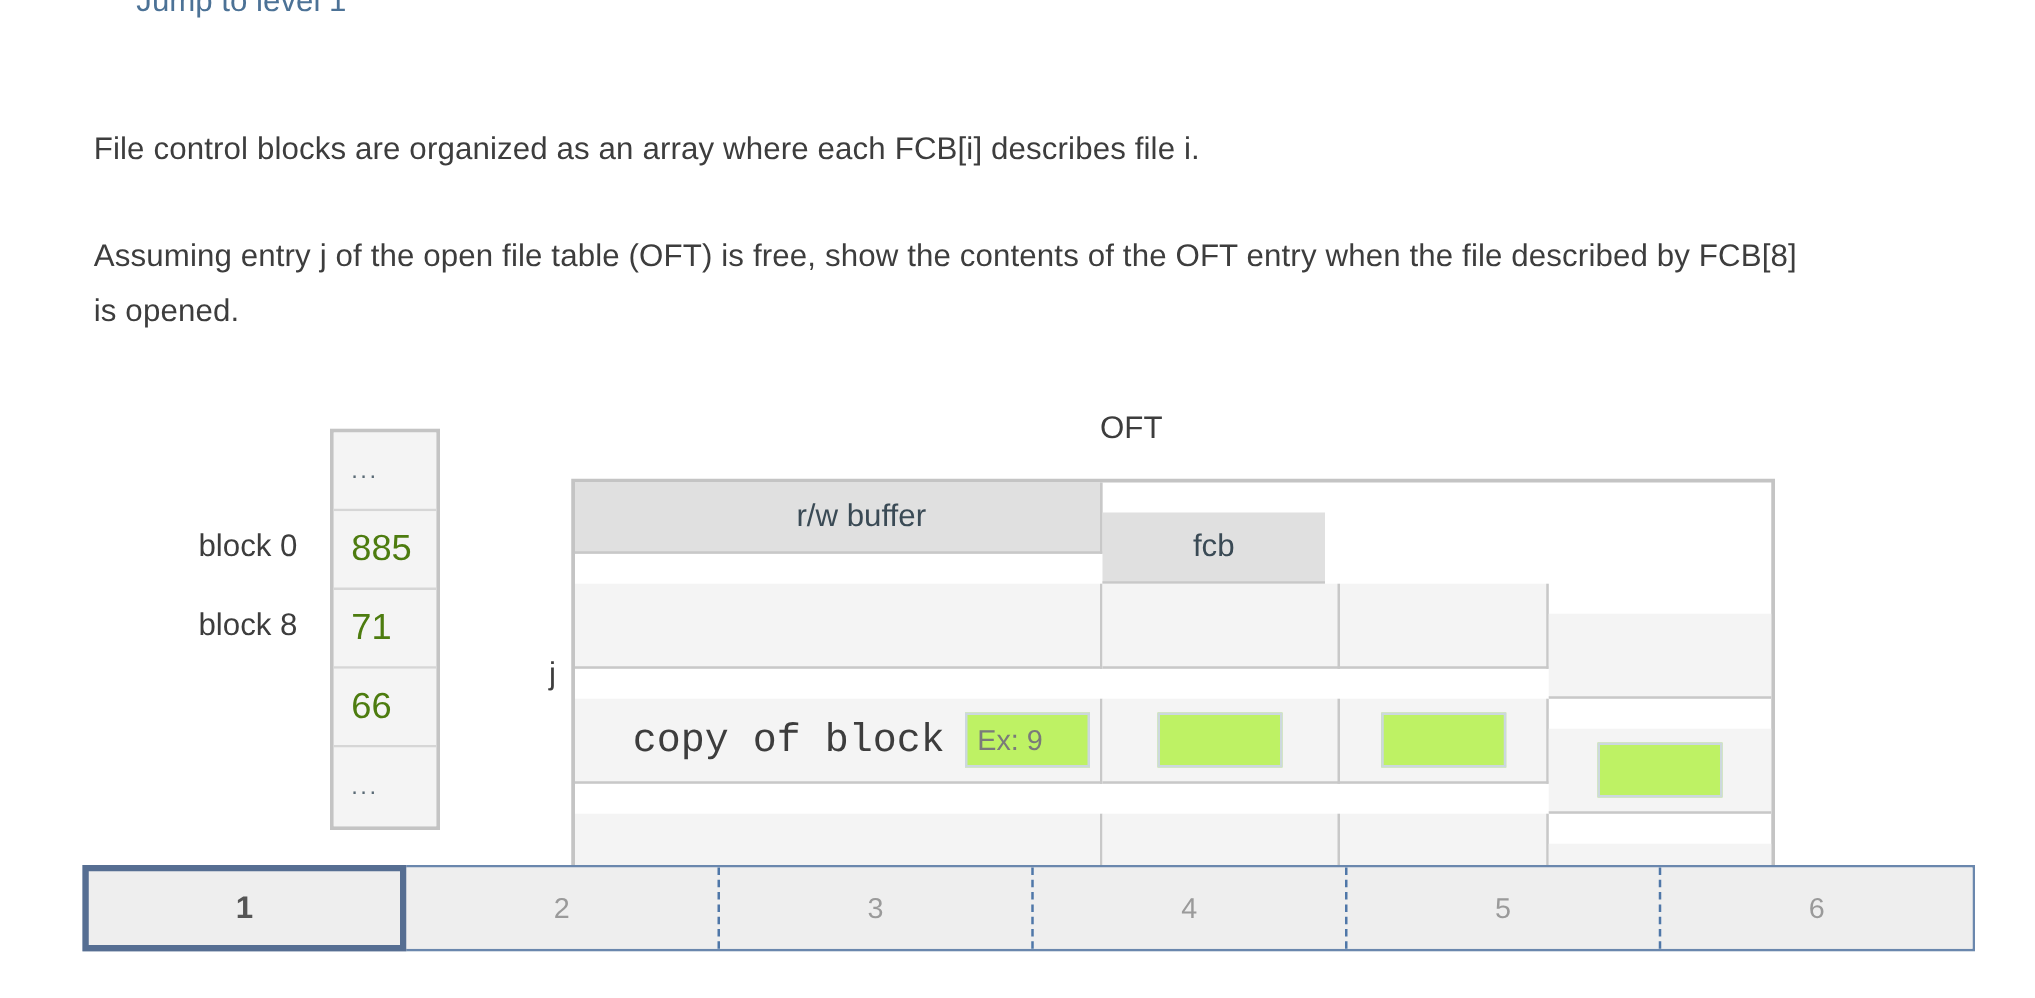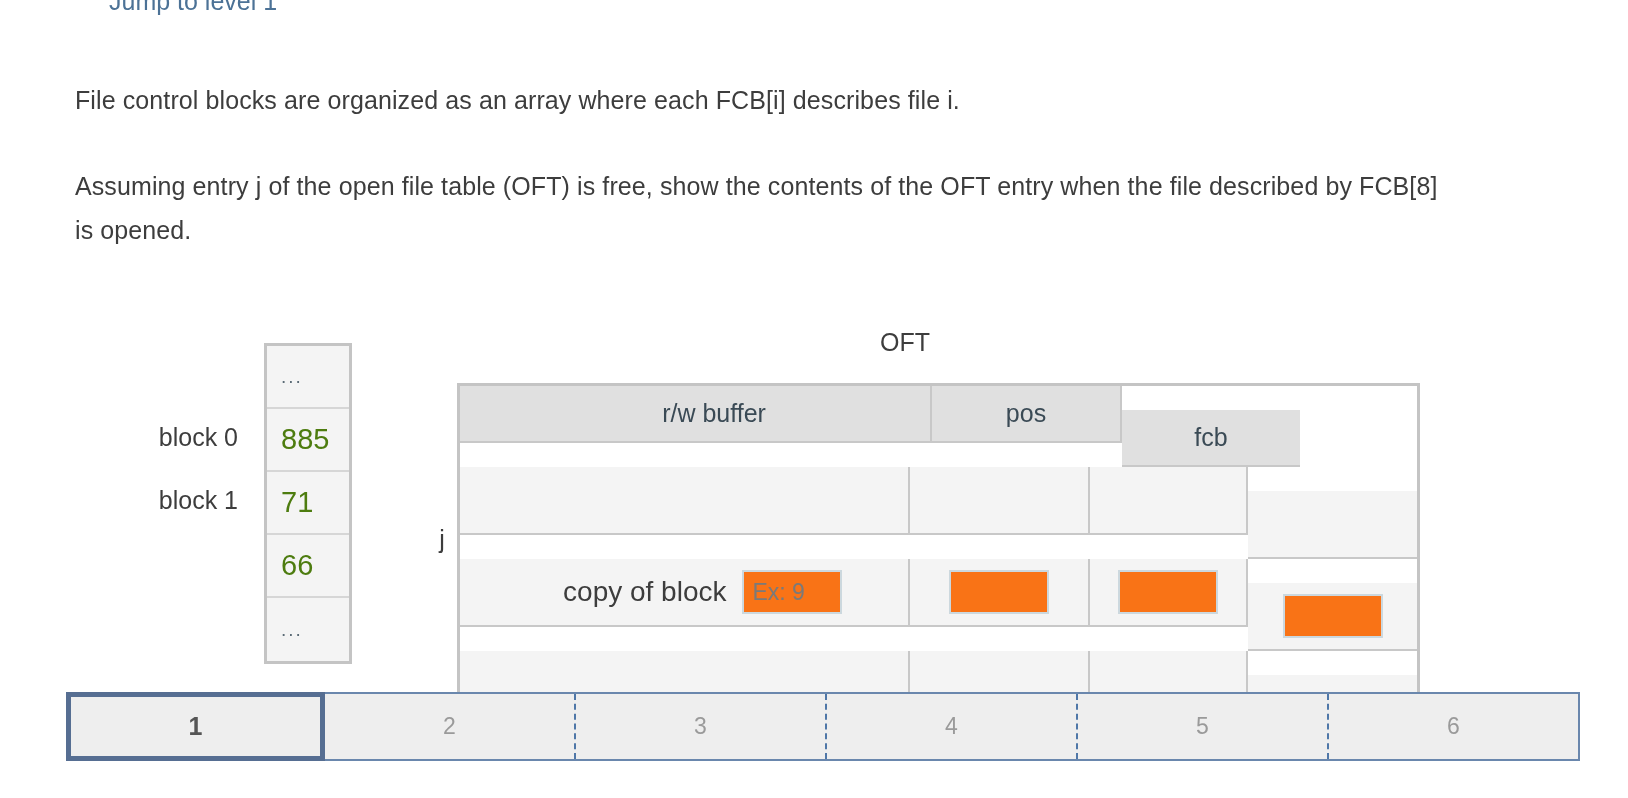--- a/index.html
+++ b/index.html
@@ -30,20 +30,21 @@
   }
 
   
   .para {
     position: absolute;
     left: 75px;
     font-size: 25px;
     line-height: 44px;
     color: #3d3d3d;
     letter-spacing: 0.1px;
+    margin-top: 19px;
   }
   .para-1 { top: 78px; width: 1450px; }
   .para-2 { top: 164px; width: 1370px; }
 
   
   .fcb-title {
     position: absolute;
     left: 264px;
     top: 303px;
     width: 90px;
@@ -135,37 +136,37 @@
     font-size: 25px;
     color: #3a4a55;
   }
   .oft-cell:last-child { border-right: none; margin-top: 24px; }
   .oft-row:last-child .oft-cell { border-bottom: none; }
   .oft-row.head .oft-cell {
     background: #e0e0e0;
     height: 57px;
   }
   .oft-row.body .oft-cell { height: 68px; }
-  .c-buf  { width: 472px; padding-left: 38px; }
+  .c-buf  { width: 422px; padding-left: 38px; }
   .c-pos  { width: 190px; }
   .c-len  { width: 167px; }
   .c-fcb  { width: 178px; }
 
   .buf-content {
     display: flex;
     align-items: center;
     justify-content: center;
     gap: 16px;
     width: 100%;
   }
-  .buf-text { font-size: 28px; color: #3d3d3d; }
+  .buf-text { font-size: 32px; color: #3d3d3d; font-family: Liberation Mono, monospace; }
 
   .cell-input {
     border: 2px solid #ccd8de;
-    background: #f97316;
+    background: #bef264;
     height: 44px;
     width: 100px;
     box-sizing: border-box;
     font-family: "Liberation Sans", sans-serif;
     font-size: 23px;
     color: #3d3d3d;
     padding: 0 8px;
     outline: none;
   }
   .cell-input.wide { width: 100px; }
@@ -213,41 +214,40 @@
 
 <div class="para para-1">File control blocks are organized as an array where each FCB[i] describes file i.</div>
 
 <div class="para para-2">Assuming entry j of the open file table (OFT) is free, show the contents of the OFT entry when the file described by FCB[8] is opened.</div>
 
 <div class="fcb-title">FCB[8]</div>
 
 <div class="fcb-labels">
   <div class="fcb-label blank"></div>
   <div class="fcb-label">block 0</div>
-  <div class="fcb-label">block 1</div>
+  <div class="fcb-label">block 8</div>
   <div class="fcb-label blank"></div>
 </div>
 
 <div class="fcb-table">
   <div class="fcb-cell ellipsis">...</div>
   <div class="fcb-cell">885</div>
   <div class="fcb-cell">71</div>
   <div class="fcb-cell">66</div>
   <div class="fcb-cell ellipsis">...</div>
 </div>
 
 <div class="oft-title">OFT</div>
 
 <div class="j-label">j</div>
 
 <div class="oft-table">
 
   <div class="oft-row head">
     <div class="oft-cell c-buf">r/w buffer</div>
-    <div class="oft-cell c-pos">pos</div>
     <div class="oft-cell c-fcb">fcb</div>
   </div>
 
   <div class="oft-row body">
     <div class="oft-cell c-buf"></div>
     <div class="oft-cell c-pos"></div>
     <div class="oft-cell c-len"></div>
     <div class="oft-cell c-fcb"></div>
   </div>
 

